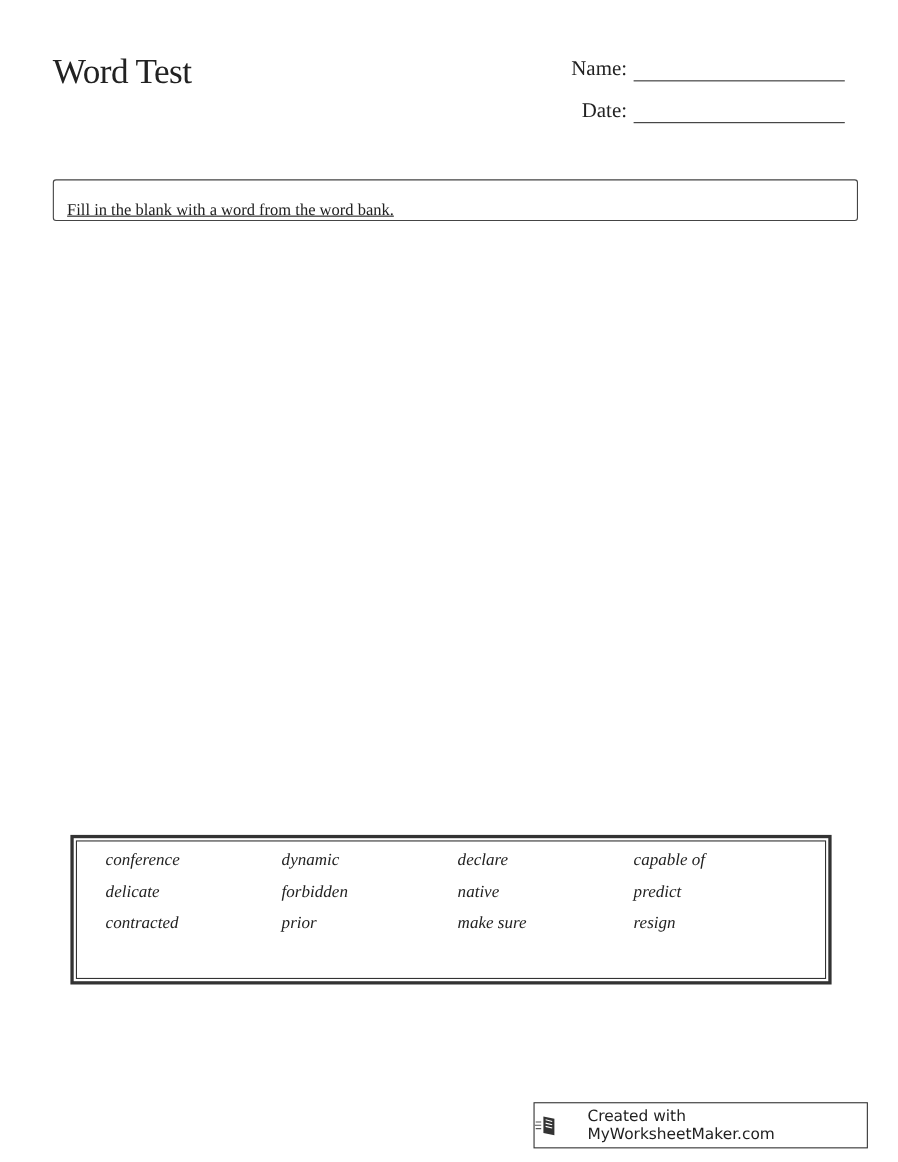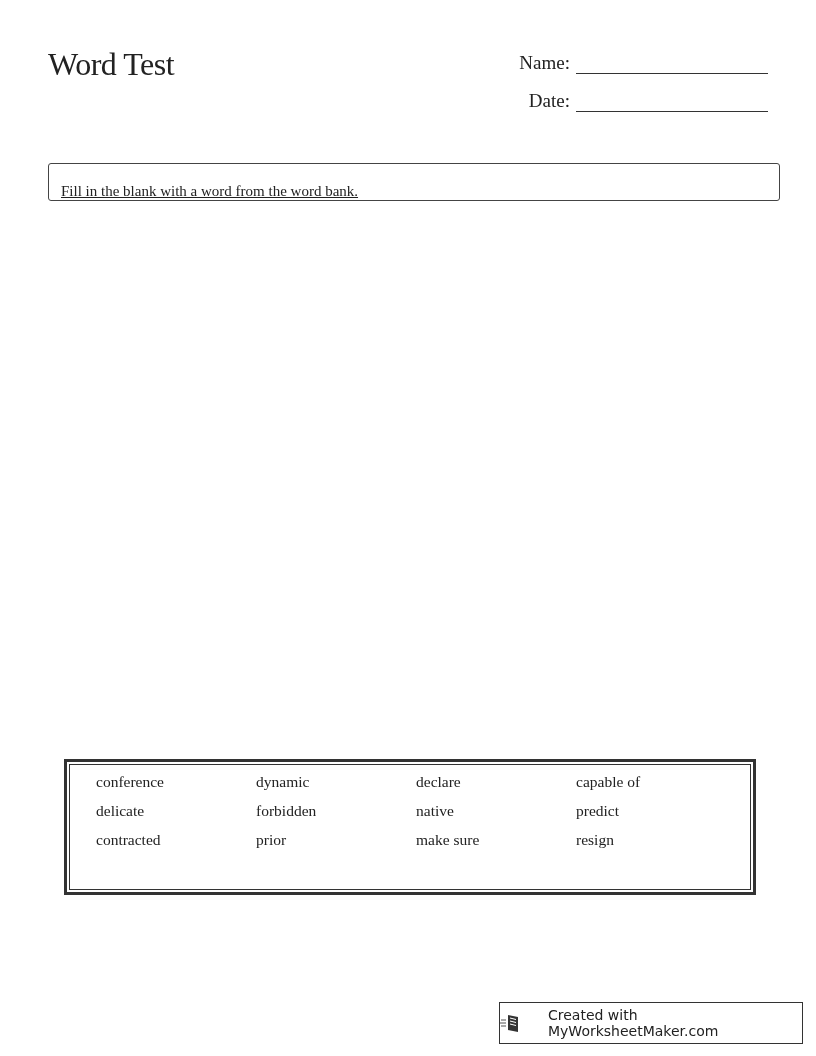--- a/index.html
+++ b/index.html
@@ -6,22 +6,22 @@
   body { width: 816px; height: 1056px; position: relative; overflow: hidden; color: #222; font-family: "DejaVu Serif", serif; }
   .title { position: absolute; left: 48px; top: 46px; font-size: 32px; font-weight: normal; margin: 0; letter-spacing: -0.5px; color: #222; font-family: "Liberation Serif", serif; }
   .field { position: absolute; right: 48px; display: flex; align-items: flex-end; }
   .field-label { font-size: 19px; font-family: "Liberation Serif", serif; margin-right: 6px; margin-left: 39px; }
   .field-line { width: 192px; border-bottom: 1.5px solid #333; height: 20px; }
   .name-field { top: 52px; }
   .date-field { top: 90px; }
   .instructions { position: absolute; left: 48px; top: 163px; width: 706px; height: 36px; border: 1.5px solid #444; border-radius: 3px; padding: 0 12px; box-sizing: content-box; display: flex; align-items: flex-end; font-size: 15px; font-family: "Liberation Serif", serif; text-decoration: underline; }
   .word-bank { position: absolute; left: 64px; top: 759px; width: 682px; height: 126px; border: 3px solid #333; padding: 2px; }
   .word-bank-inner { border: 1.5px solid #333; height: 100%; box-sizing: border-box; padding: 8px 0 0 26px; display: grid; grid-template-columns: 160px 160px 160px 160px; grid-auto-rows: 29px; }
-  .word { font-size: 15.5px; font-family: "Liberation Serif", serif; color: #222; }
-  .credit { position: absolute; left: 499px; top: 1002px; width: 304px; height: 42px; border: 1.5px solid #333; display: flex; align-items: center; justify-content: center; font-family: "DejaVu Sans", sans-serif; font-size: 14px; color: #222; box-sizing: border-box; gap: 20px; }
+  .word { font-size: 15.5px; font-family: "Liberation Serif", serif; color: #222; font-style: italic; }
+  .credit { position: absolute; left: 485px; top: 1002px; width: 304px; height: 42px; border: 1.5px solid #333; display: flex; align-items: center; justify-content: center; font-family: "DejaVu Sans", sans-serif; font-size: 14px; color: #222; box-sizing: border-box; gap: 20px; }
   .credit-icon { width: 22px; height: 22px; margin-right: 6px; display: inline-block; }
 </style>
 </head>
 <body>
 
 <h1 class="title">Word Test</h1>
 
 <div class="field name-field">
   <span class="field-label">Name:</span>
   <span class="field-line"></span>

